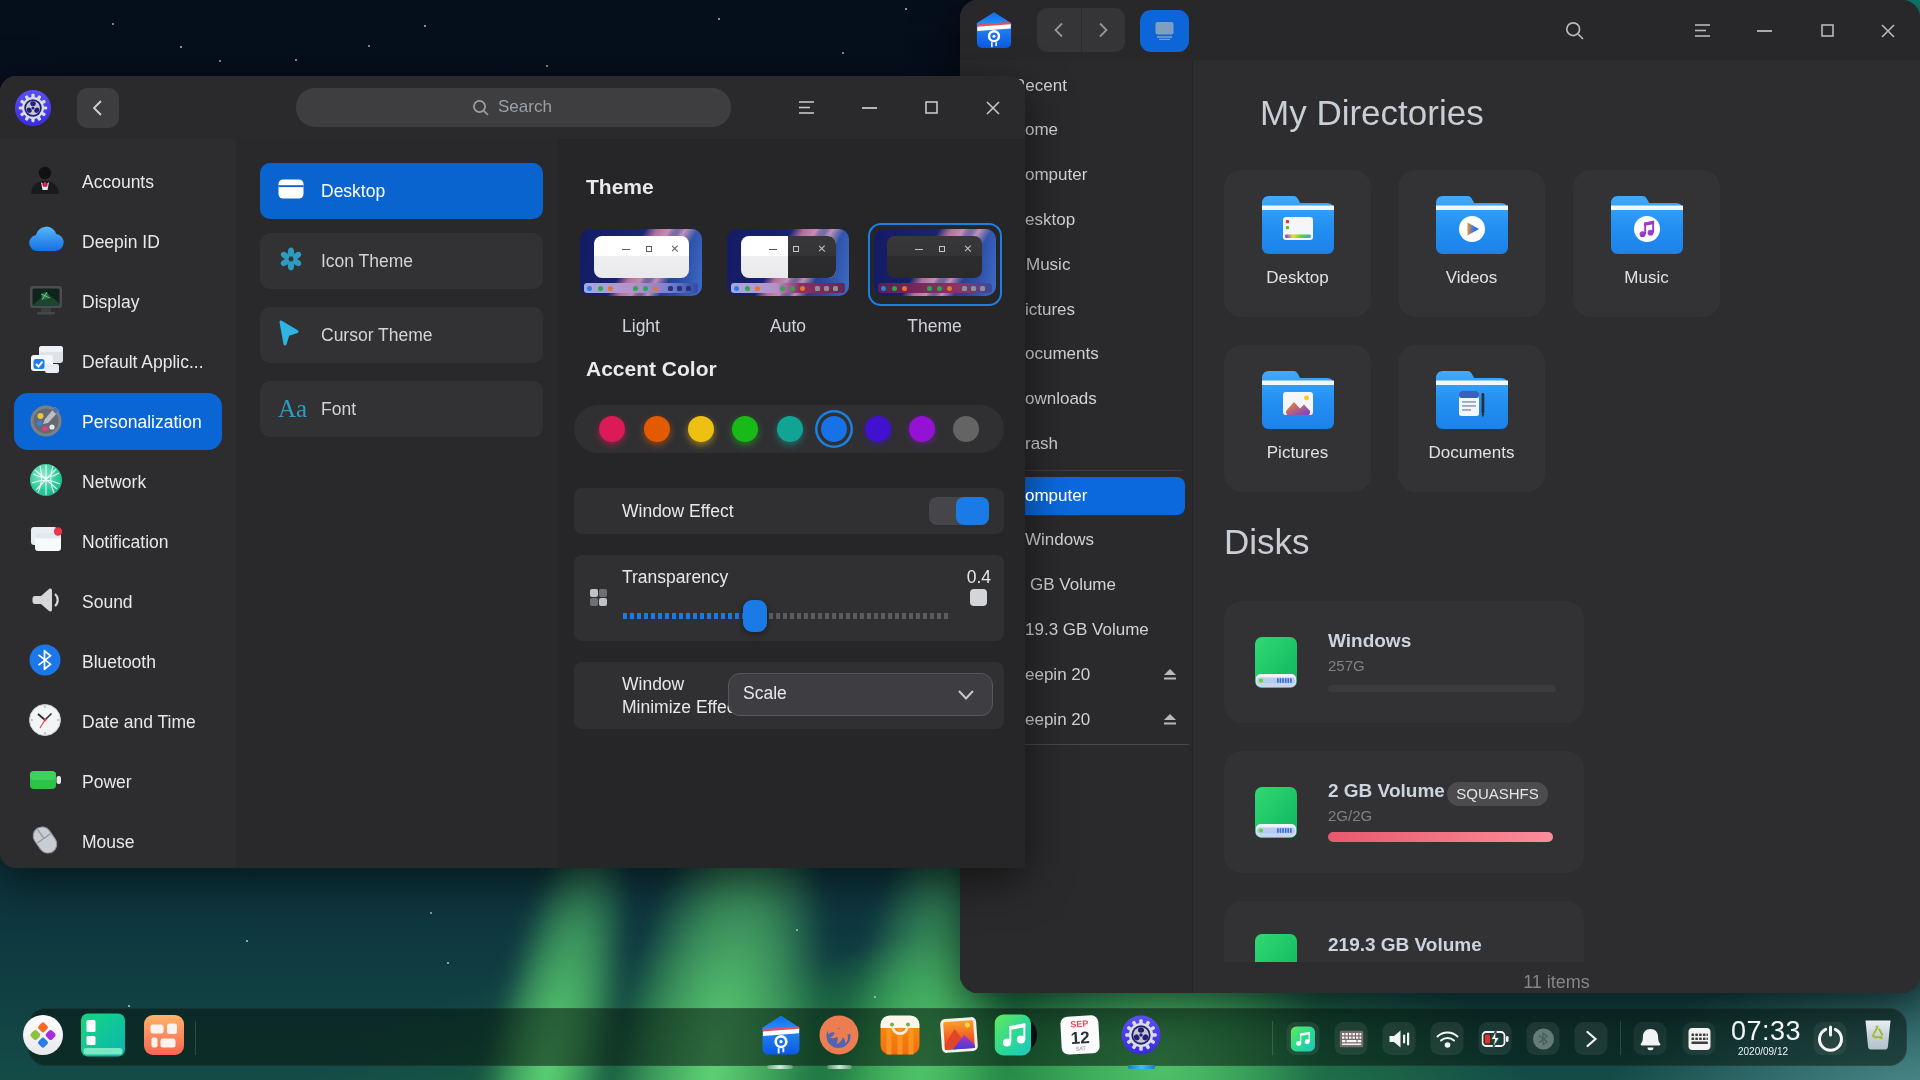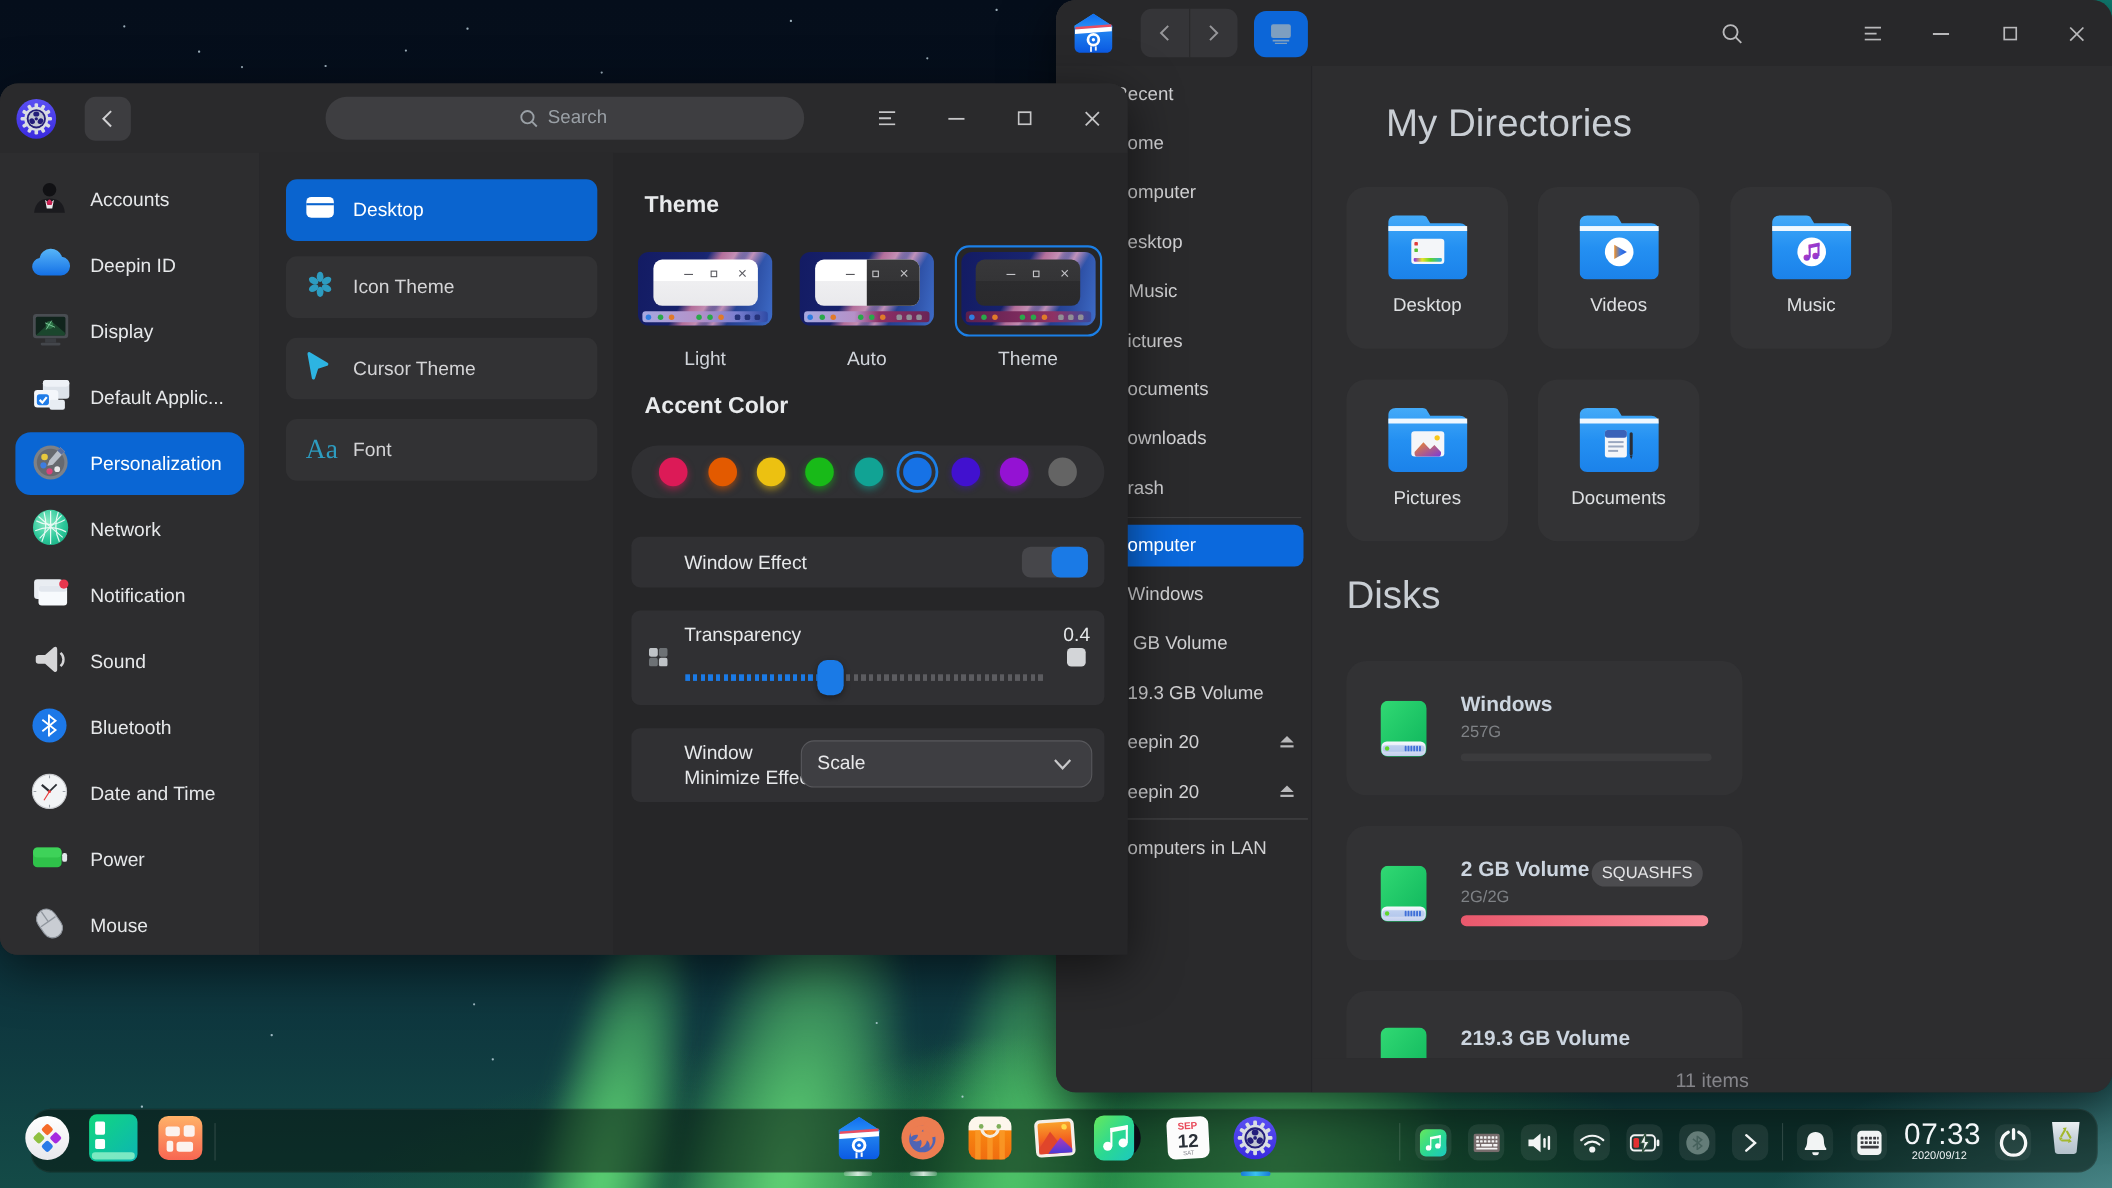--- a/index.html
+++ b/index.html
@@ -248,23 +248,20 @@
           </svg>
         </div>
       <div class="fmrow" style="top:640px;">
           <span class="lb" style="left:65px;">eepin 20</span>
         <svg style="position:absolute;left:203px;top:13px;" width="14" height="13" viewBox="0 0 14 13">
             <path d="M7,1 L13,7 H1 Z" fill="#b9b9bb"></path>
             <rect x="1" y="9.5" width="12" height="2" fill="#b9b9bb"></rect>
           </svg>
         </div>
       <div style="position:absolute;left:30px;right:4px;top:684px;height:1px;background:#48484a;"></div>
-      <div class="fmrow" style="top:691px;">
-          <span class="lb" style="left:65px;">omputers in LAN</span>
-        </div>
     </div>
     <div class="main">
       <div class="fmh1" style="top:33px;margin-left:36px;">My Directories</div>
       <div class="fcard" style="left:31px;top:110px;">
           <svg width="72" height="62" viewBox="0 0 72 62">
         <path d="M7,4 h24 c2.6,0 3.6,0.8 4.6,2.6 l2.6,4.4 H65 c4.2,0 7,2.8 7,7 v37 c0,4.2 -2.8,7 -7,7 H7 c-4.2,0 -7,-2.8 -7,-7 V11 c0,-4.2 2.8,-7 7,-7 Z" fill="url(#fold)"></path>
         <rect x="0" y="13.5" width="72" height="4.5" fill="#ffffff" opacity="0.92"></rect>
         <g transform="translate(21,25)">
               <rect x="0" y="0" width="30" height="23" rx="3" fill="#f4f6f9"></rect>
               <rect x="2.8" y="3" width="3.2" height="3.2" rx="0.8" fill="#e03c3c"></rect>

